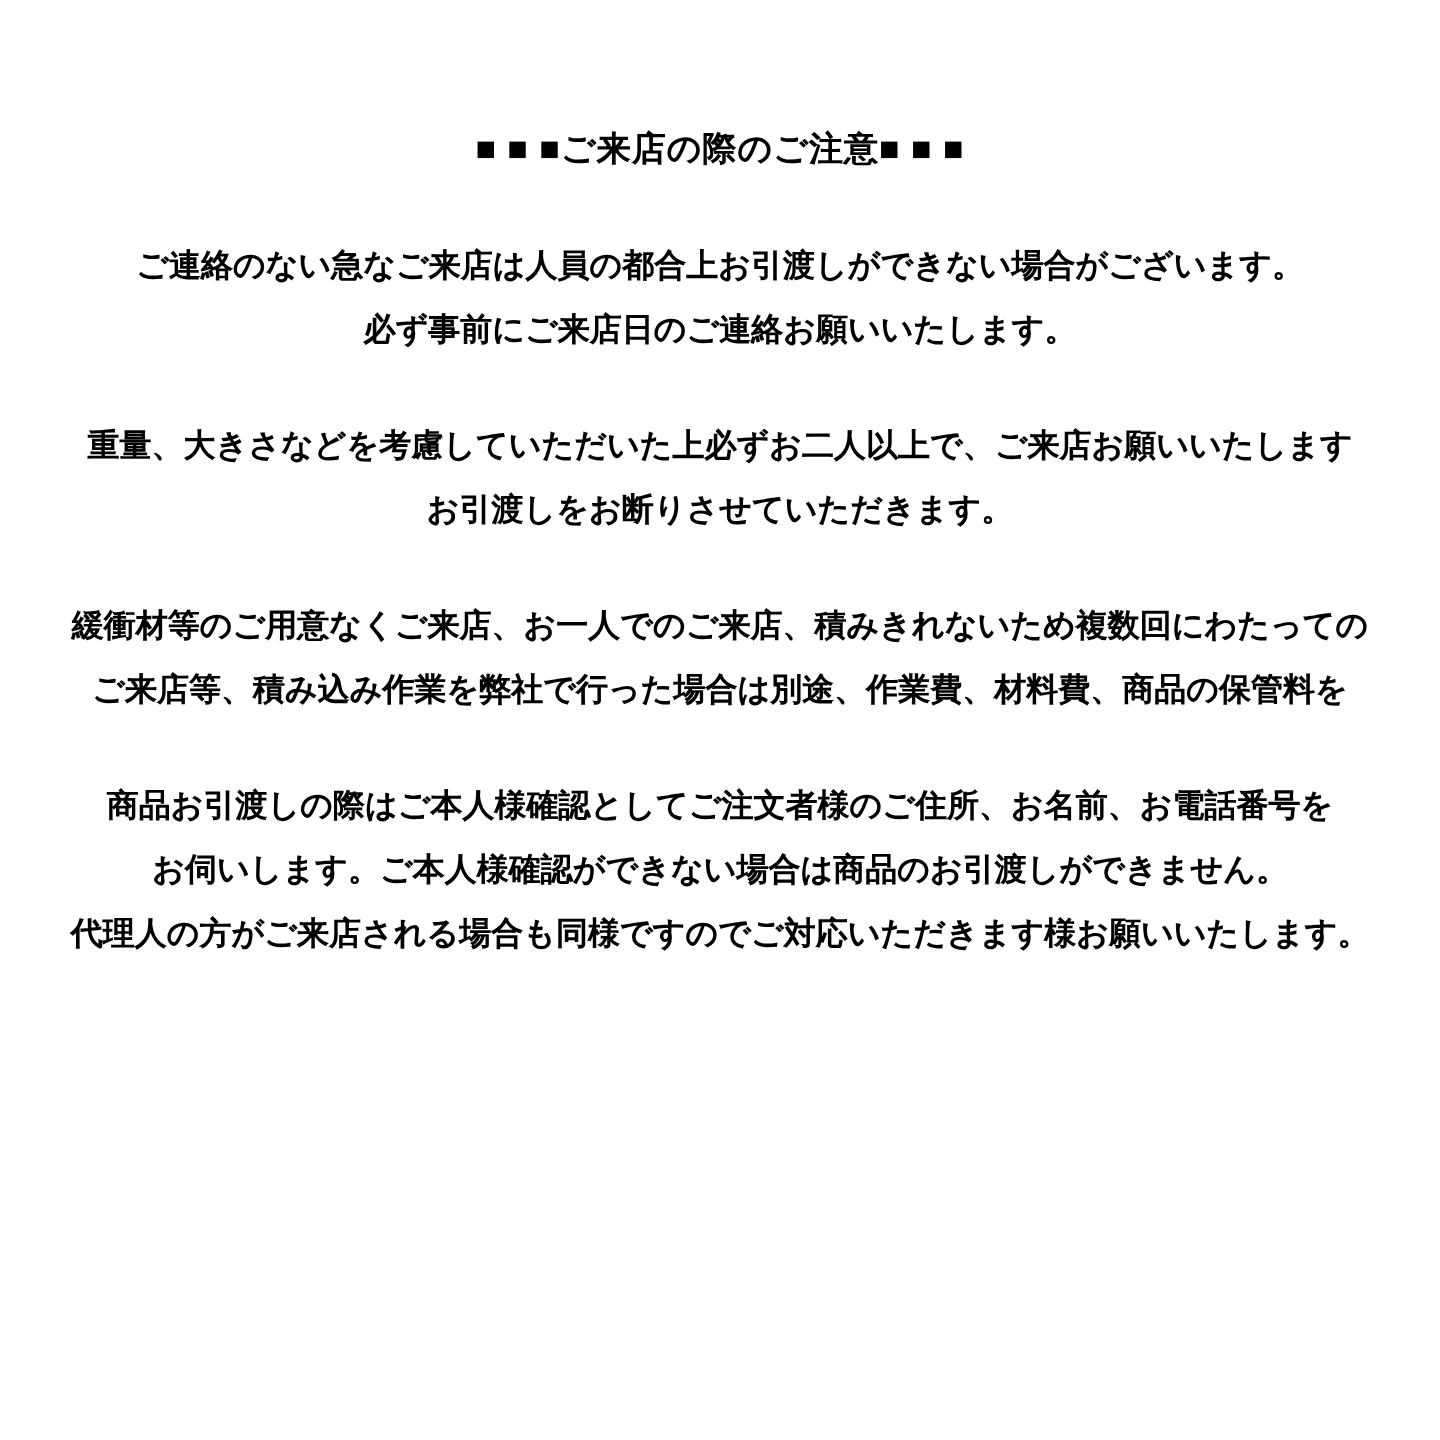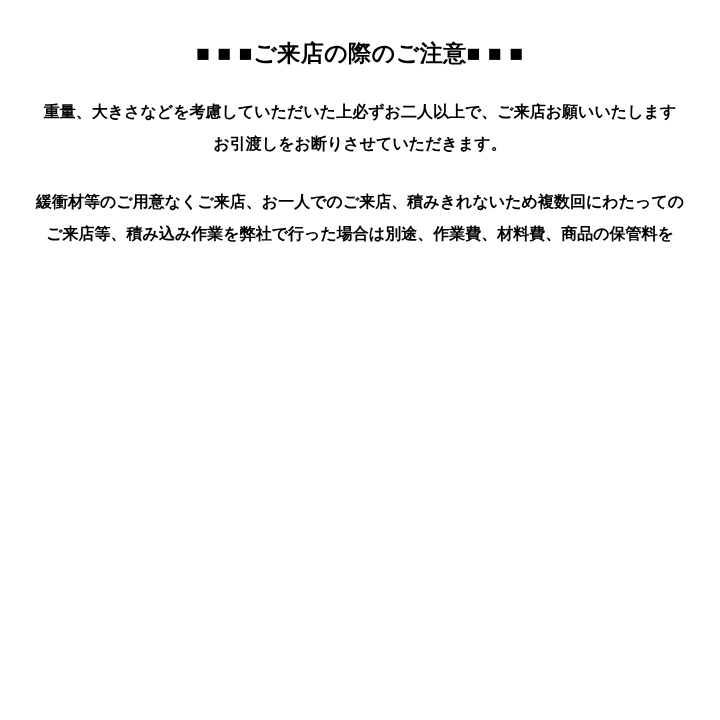--- a/index.html
+++ b/index.html
@@ -16,22 +16,22 @@
     width: 720px;
     height: 720px;
     box-sizing: border-box;
     color: #000000;
     font-family: "Liberation Sans", "DejaVu Sans", sans-serif;
     font-weight: 700;
     text-align: center;
   }
   .notice-title {
     margin: 0;
-    padding-top: 36px;
-    font-size: 23px;
+    padding-top: 58px;
+    font-size: 17px;
     line-height: 34px;
     white-space: nowrap;
     letter-spacing: 0.5px;
   }
   .para {
     margin: 26px 0 0 0;
   }
   .line {
     font-size: 16px;
     line-height: 32px;
@@ -39,26 +39,35 @@
     letter-spacing: 0px;
   }
 </style>
 </head>
 <body>
 
 <div class="notice">
 
   <h1 class="notice-title">■ ■ ■ご来店の際のご注意■ ■ ■</h1>
 
+  <div class="para">
+    <div class="line">ご連絡のない急なご来店は人員の都合上お引渡しができない場合がございます。</div>
+    <div class="line">必ず事前にご来店日のご連絡お願いいたします。</div>
+  </div>
 
 
   <div class="para">
     <div class="line">重量、大きさなどを考慮していただいた上必ずお二人以上で、ご来店お願いいたします</div>
     <div class="line">お引渡しをお断りさせていただきます。</div>
   </div>
 
   <div class="para">
     <div class="line">緩衝材等のご用意なくご来店、お一人でのご来店、積みきれないため複数回にわたっての</div>
     <div class="line">ご来店等、積み込み作業を弊社で行った場合は別途、作業費、材料費、商品の保管料を</div>
   </div>
 
+  <div class="para">
+    <div class="line">商品お引渡しの際はご本人様確認としてご注文者様のご住所、お名前、お電話番号を</div>
+    <div class="line">お伺いします。ご本人様確認ができない場合は商品のお引渡しができません。</div>
+    <div class="line">代理人の方がご来店される場合も同様ですのでご対応いただきます様お願いいたします。</div>
+  </div>
 
 </div>
 
 </body></html>

